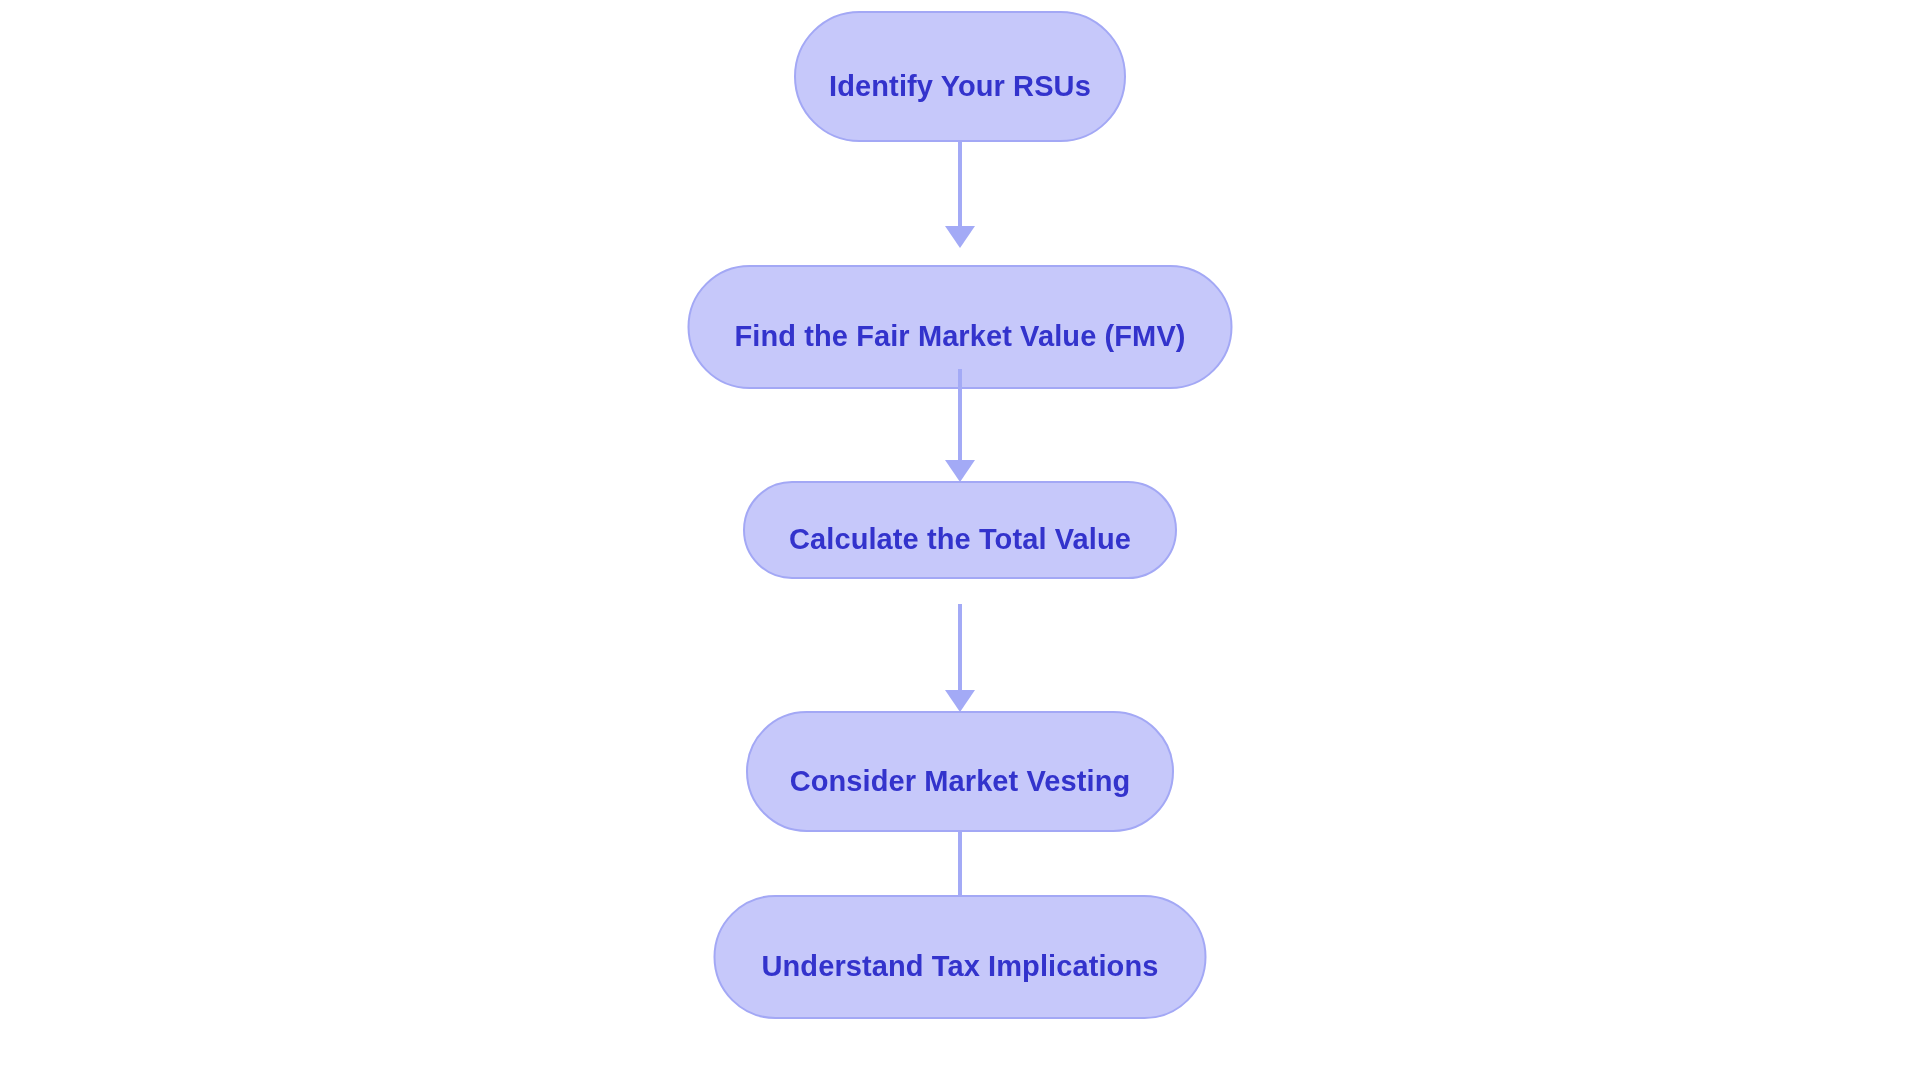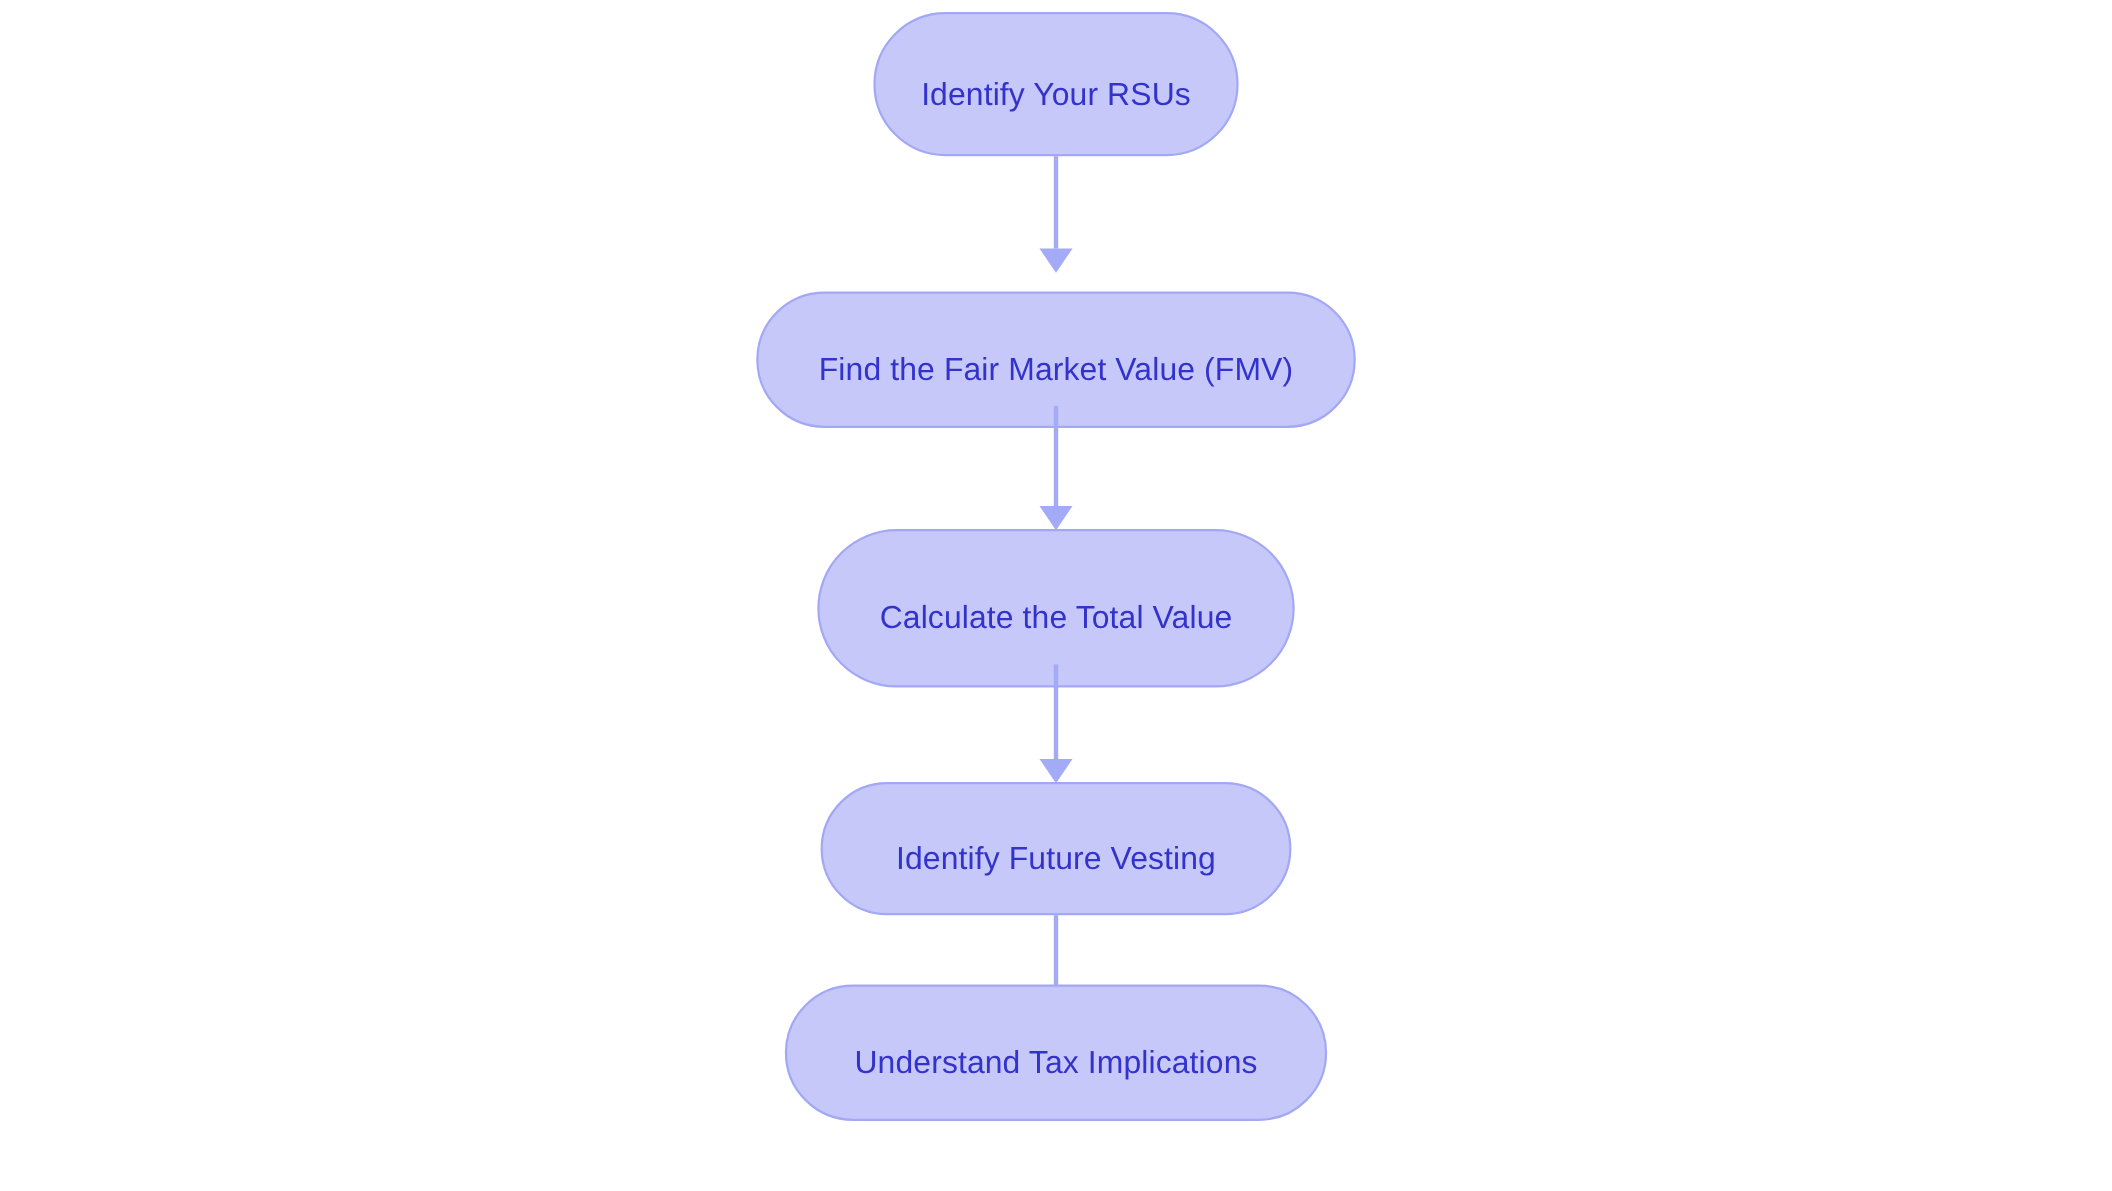--- a/index.html
+++ b/index.html
@@ -29,31 +29,31 @@
     border-radius: 999px;
     display: flex;
     align-items: center;
     justify-content: center;
     left: 50%;
     transform: translateX(-50%);
   }
   .node-label {
     color: #3333cc;
     font-size: 29px;
-    font-weight: 400;
+    font-weight: 700;
     letter-spacing: 0.1px;
     line-height: 1.1;
     white-space: nowrap;
     text-align: left;
     margin-top: 20px;
   }
 
   .node-1 { width: 332px; height: 131px; top: 11px; }
   .node-2 { width: 545px; height: 124px; top: 265px; }
-  .node-3 { width: 434px; height: 144px; top: 481px; }
+  .node-3 { width: 434px; height: 98px; top: 481px; }
   .node-4 { width: 428px; height: 121px; top: 711px; }
   .node-5 { width: 493px; height: 124px; top: 895px; }
 
   
   .connector {
     position: absolute;
     left: 50%;
     transform: translateX(-50%);
     width: 30px;
     display: flex;
@@ -104,21 +104,21 @@
   <div class="node node-3">
     <span class="node-label">Calculate the Total Value</span>
   </div>
 
   <div class="connector conn-3">
     <div class="connector-line"></div>
     <div class="connector-head"></div>
   </div>
 
   <div class="node node-4">
-    <span class="node-label">Identify Future Vesting</span>
+    <span class="node-label">Consider Market Vesting</span>
   </div>
 
   <div class="connector conn-4">
     <div class="connector-line"></div>
     <div class="connector-head"></div>
   </div>
 
   <div class="node node-5">
     <span class="node-label">Understand Tax Implications</span>
   </div>

